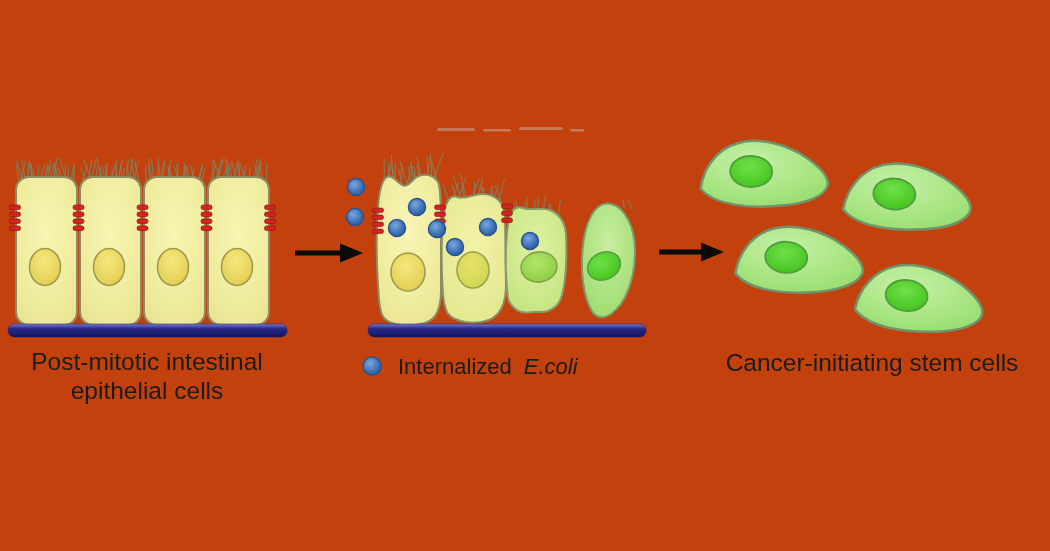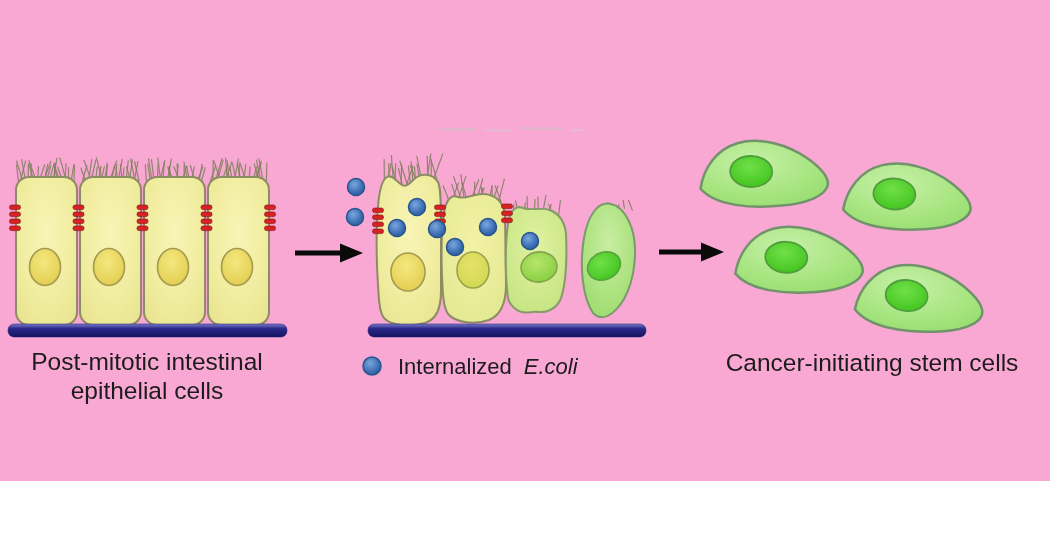--- a/index.html
+++ b/index.html
@@ -1,19 +1,19 @@
 <!DOCTYPE html>
 <html><head>
 <meta charset="utf-8">
 <style>
   html,body{margin:0;padding:0;background:#ffffff;}
   .stage{
     position:relative;
-    width:1050px;height:481px;
-    background:#f9a8d4;
+    width:1050px;height:551px;
+    background:#c2410c;
     font-family:"Liberation Sans", sans-serif;
     overflow:hidden;
   }
   svg{position:absolute;inset:0;}
   text{fill:#1c1c1c;}
   .caption{font-size:24.5px;}
   .legend-text{font-size:22px;}
 </style>
 </head>
 <body>

